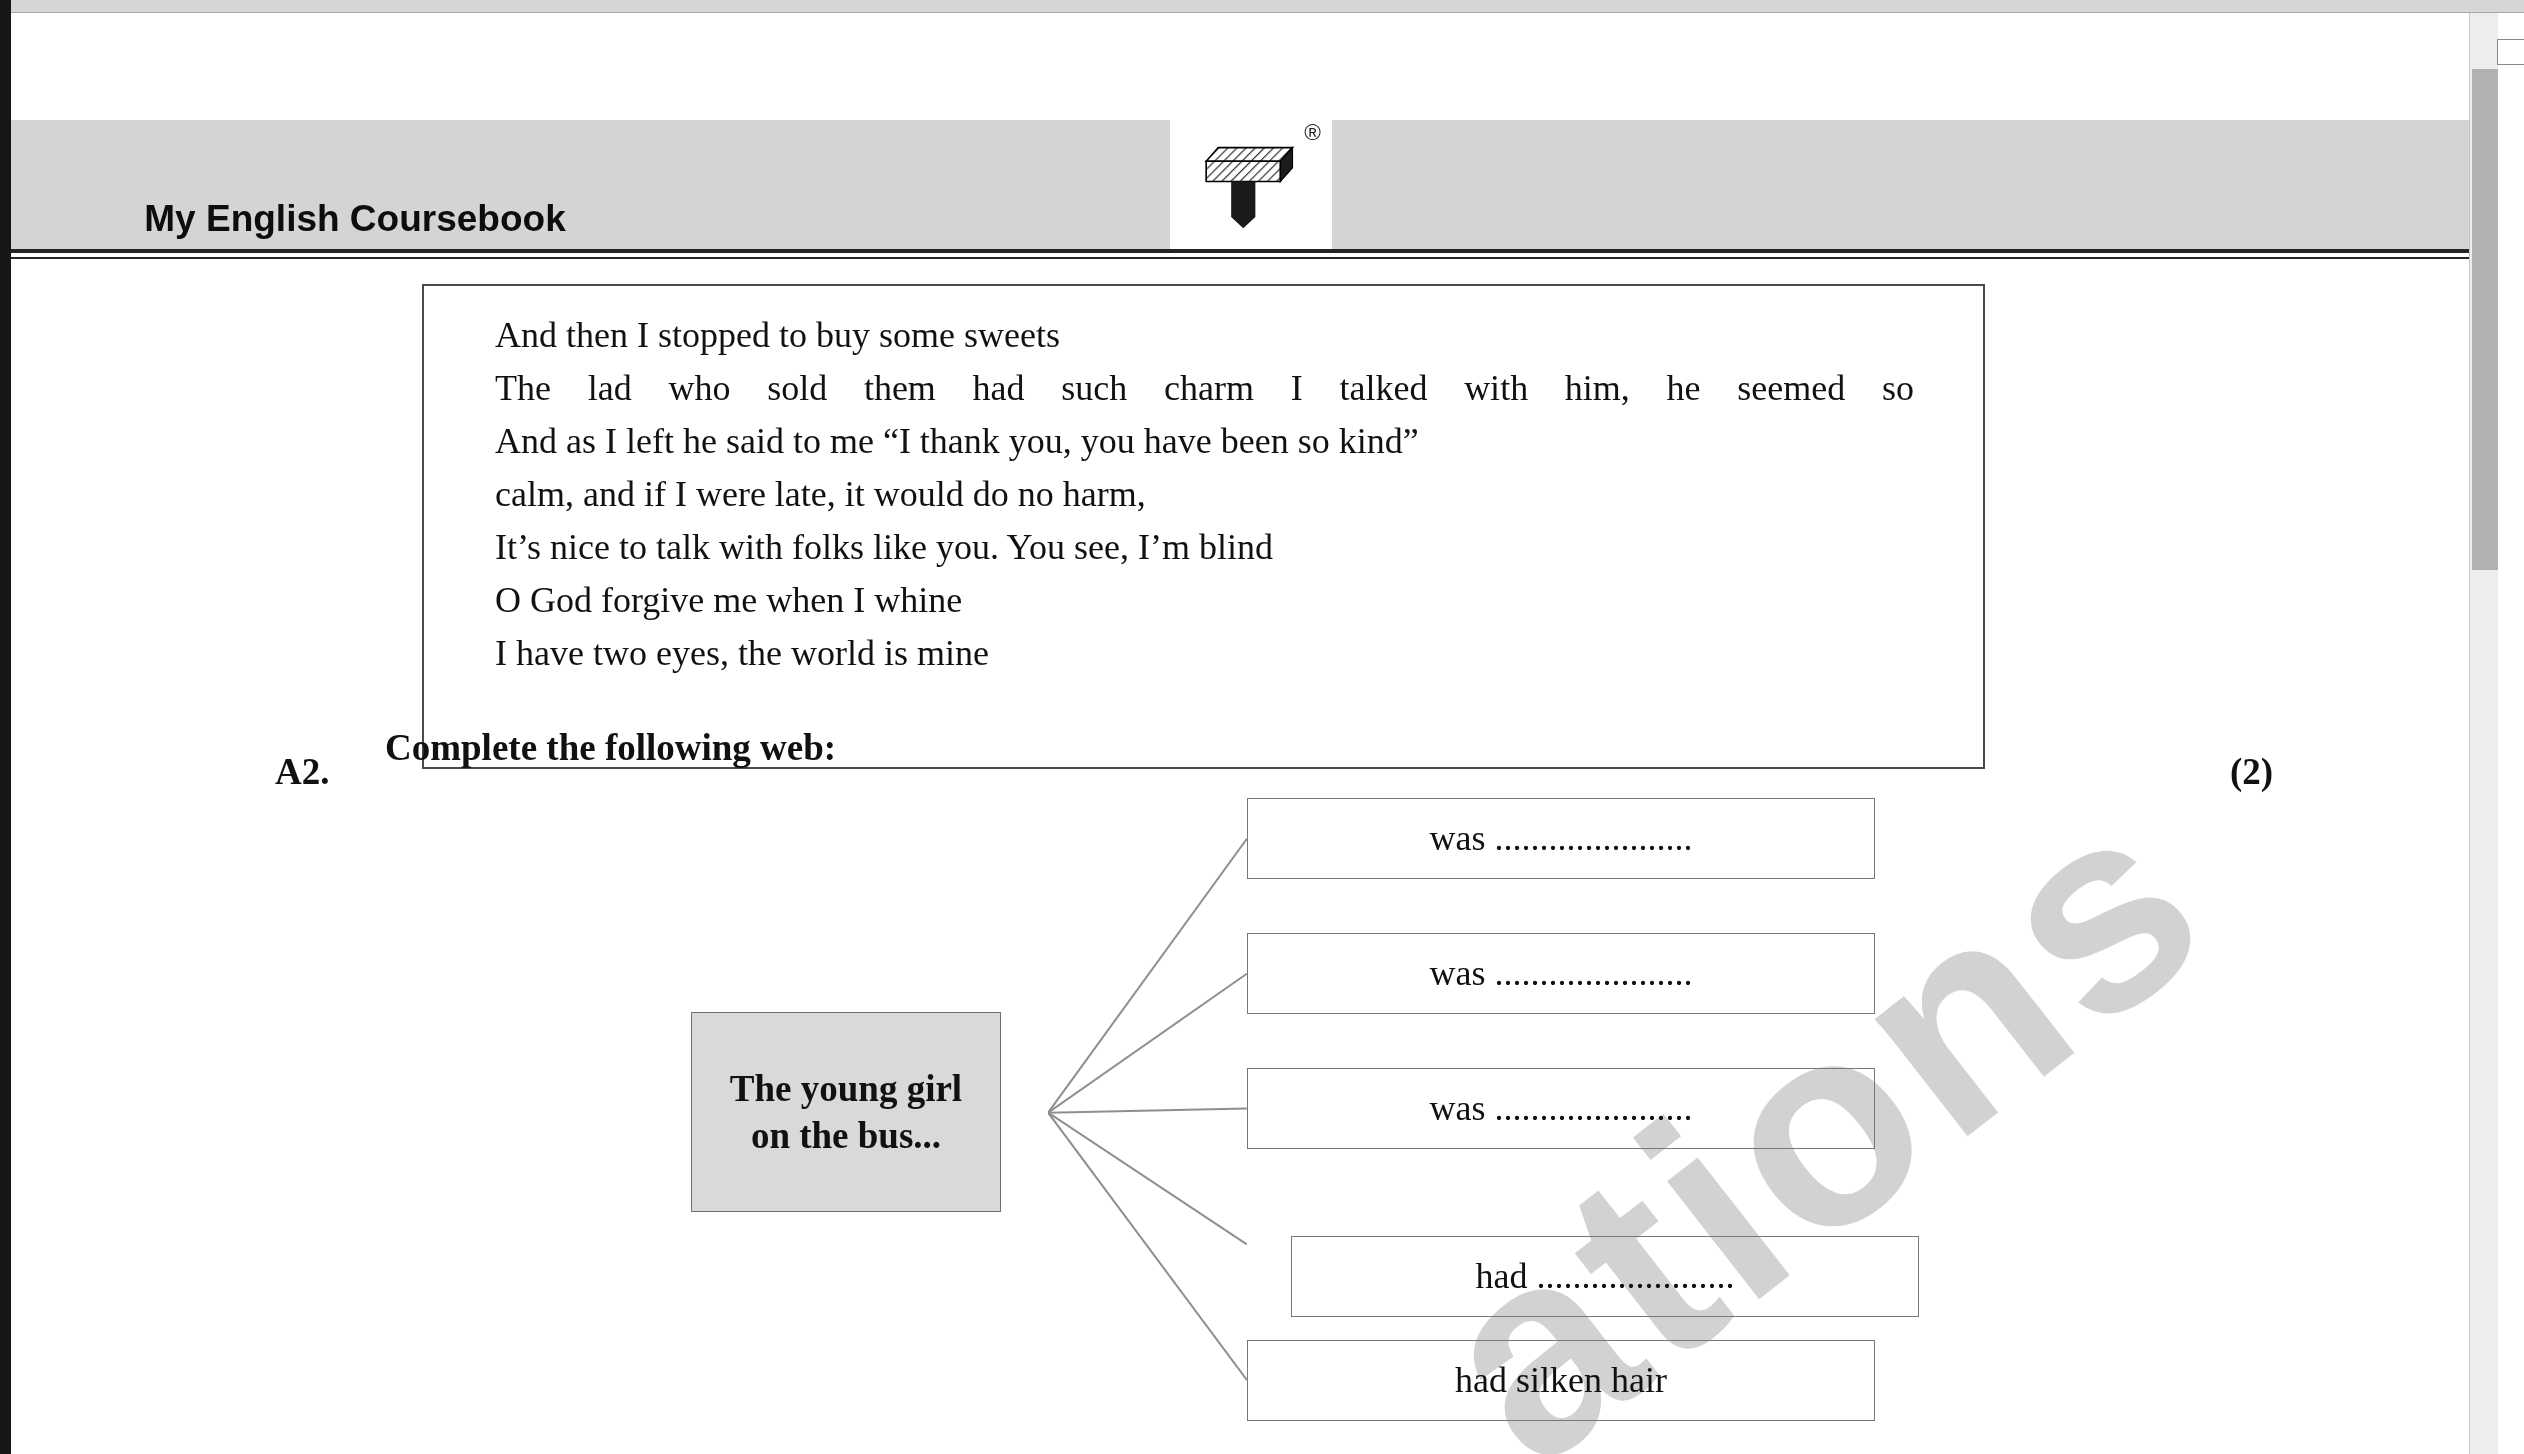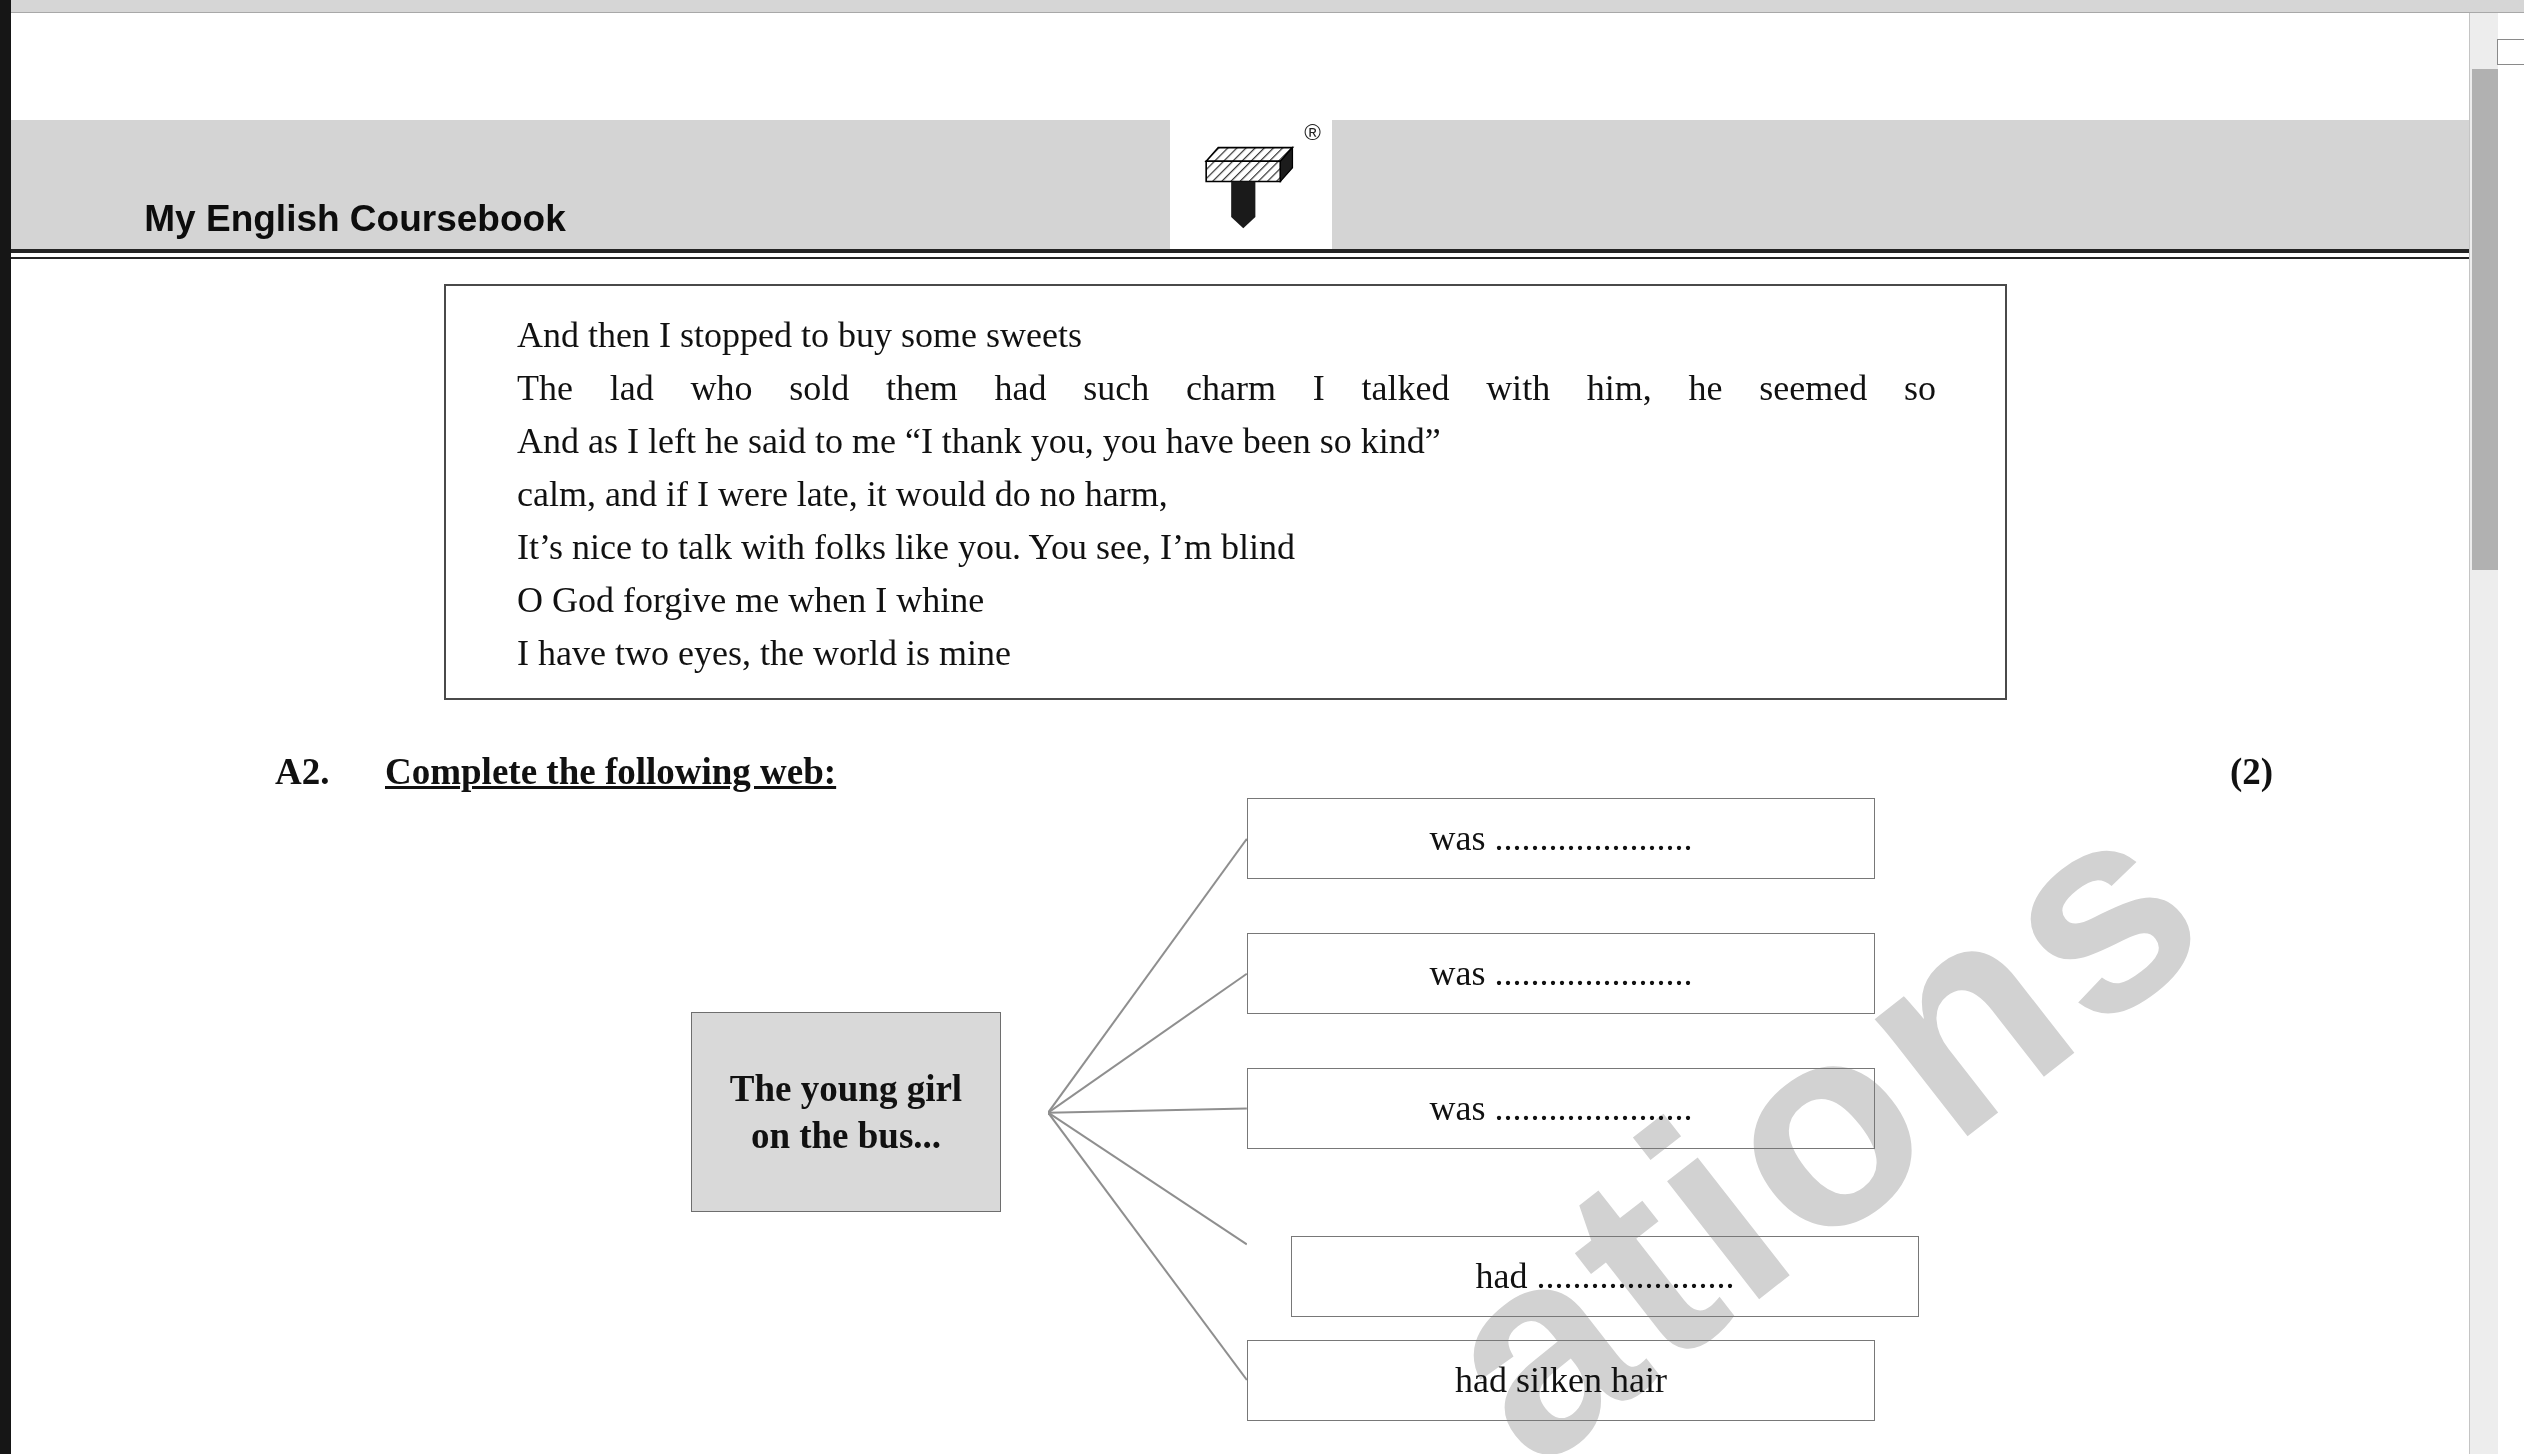--- a/index.html
+++ b/index.html
@@ -26,29 +26,29 @@
 
   .watermark {
     position:absolute; left:1495px; top:1228px; z-index:0;
     font-family:"Liberation Sans", sans-serif; font-weight:bold;
     font-size:283px; letter-spacing:6.5px; color:#d2d2d2;
     transform:rotate(-38deg); transform-origin:0 60%;
     white-space:nowrap; user-select:none;
   }
 
   .poem-box {
-    position:absolute; left:444px; top:284px; width:1563px; height:416px;
+    position:absolute; left:422px; top:284px; width:1563px; height:485px;
     border:2.4px solid #4a4a4a; padding:22.6px 69px 0 71px;
     font-size:36px; line-height:53px; z-index:1; background:transparent;
   }
   .poem-line { white-space:nowrap; }
   .poem-line.justify { white-space:normal; text-align:justify; text-align-last:justify; }
 
   .q-num   { position:absolute; left:275px;  top:750px; font-size:37px; font-weight:bold; z-index:1; }
-  .q-text  { position:absolute; left:385px;  top:750px; font-size:37px; font-weight:bold; z-index:1;text-decoration:underline; }
+  .q-text  { position:absolute; left:385px;  top:726px; font-size:37px; font-weight:bold; z-index:1; }
   .q-marks { position:absolute; left:2230px; top:750px; font-size:37px; font-weight:bold; z-index:1; }
 
   .center-box {
     position:absolute; left:691px; top:1012px; width:310px; height:200px;
     background:#d9d9d9; border:1.6px solid #6e6e6e; z-index:1;
     display:flex; flex-direction:column; justify-content:center; align-items:center;
     font-weight:bold; font-size:37px; line-height:47px; text-align:center;
   }
   .branch-box {
     position:absolute; left:1247px; width:628px; height:81px;

